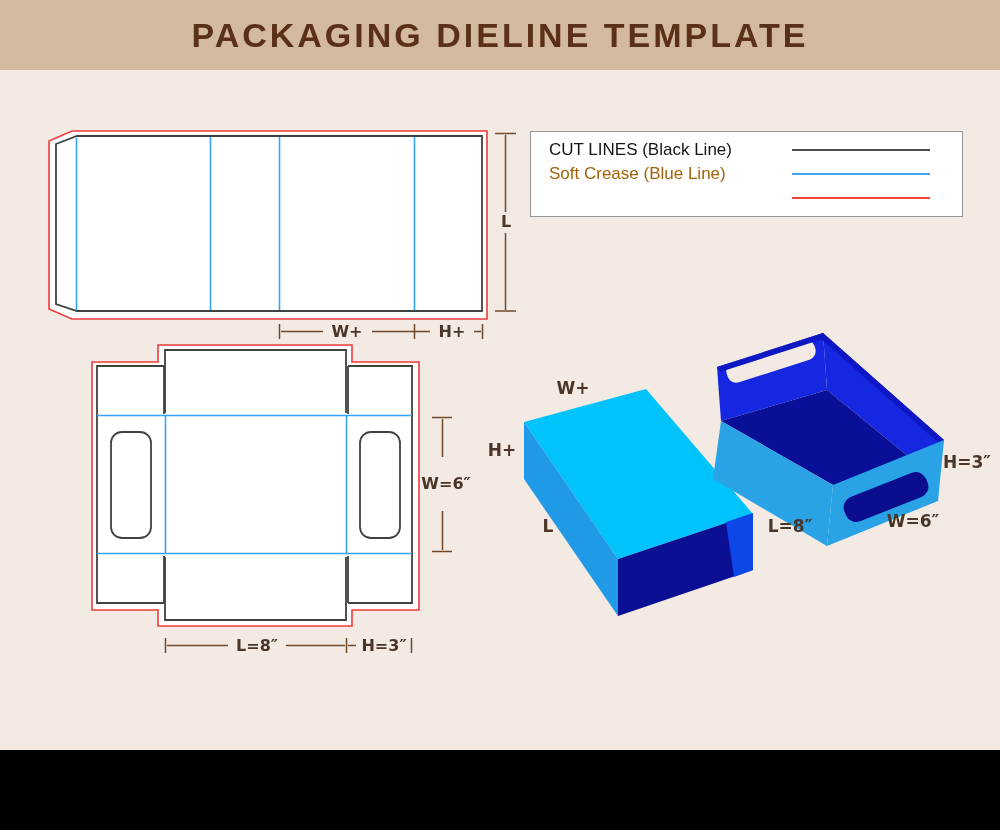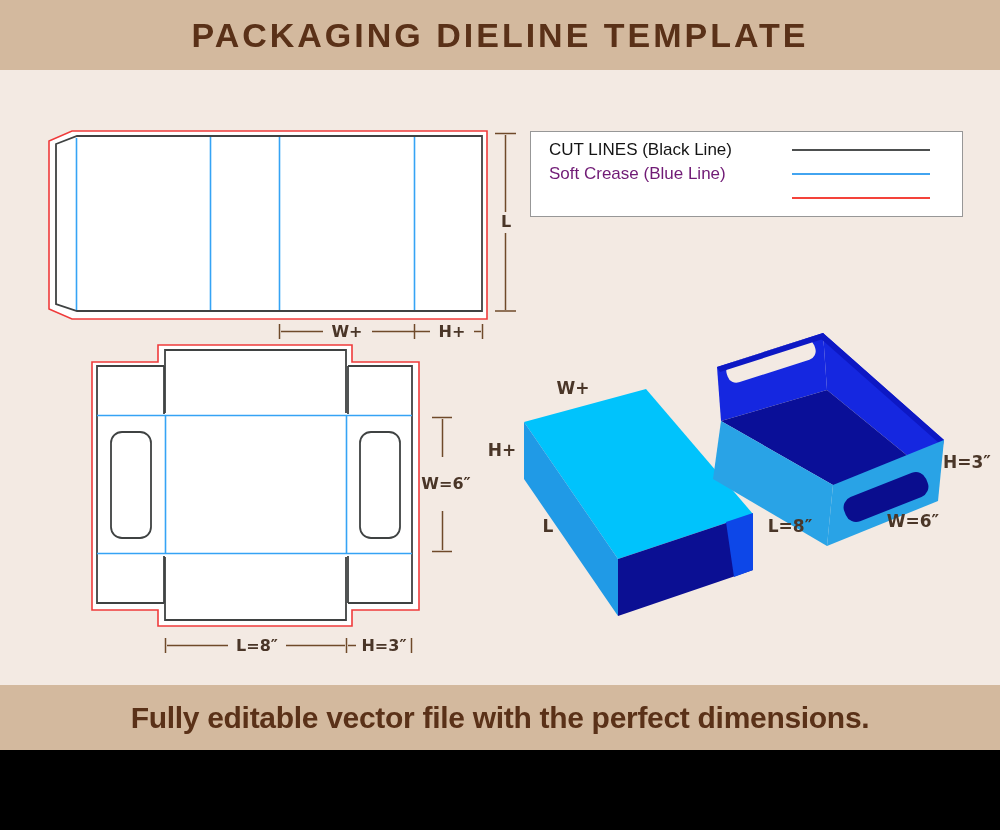--- a/index.html
+++ b/index.html
@@ -158,30 +158,27 @@
       <text class="dimlabel-lg" x="967" y="468" text-anchor="middle">H=3″</text>
     </g>
   </svg>
 
   <div class="legend">
     <div class="legend-row">
       <span class="legend-label" style="color: rgb(20, 20, 20);">CUT LINES (Black Line)</span>
       <span class="legend-line" style="background: rgb(77, 79, 79);"></span>
     </div>
     <div class="legend-row">
-      <span class="legend-label" style="color: #701a75;">Soft Crease (Blue Line)</span>
+      <span class="legend-label" style="color: #a16207;">Soft Crease (Blue Line)</span>
       <span class="legend-line" style="background: rgb(66, 164, 240);"></span>
     </div>
     <div class="legend-row">
       <span class="legend-line" style="background: rgb(244, 67, 58);"></span>
     </div>
   </div>
 
-  <div class="band-bottom">
-    <div class="tagline">Fully editable vector file with the perfect dimensions.</div>
-  </div>
 
   <div class="footer">
     
     
   </div>
 
 </div>
 
 </body></html>

